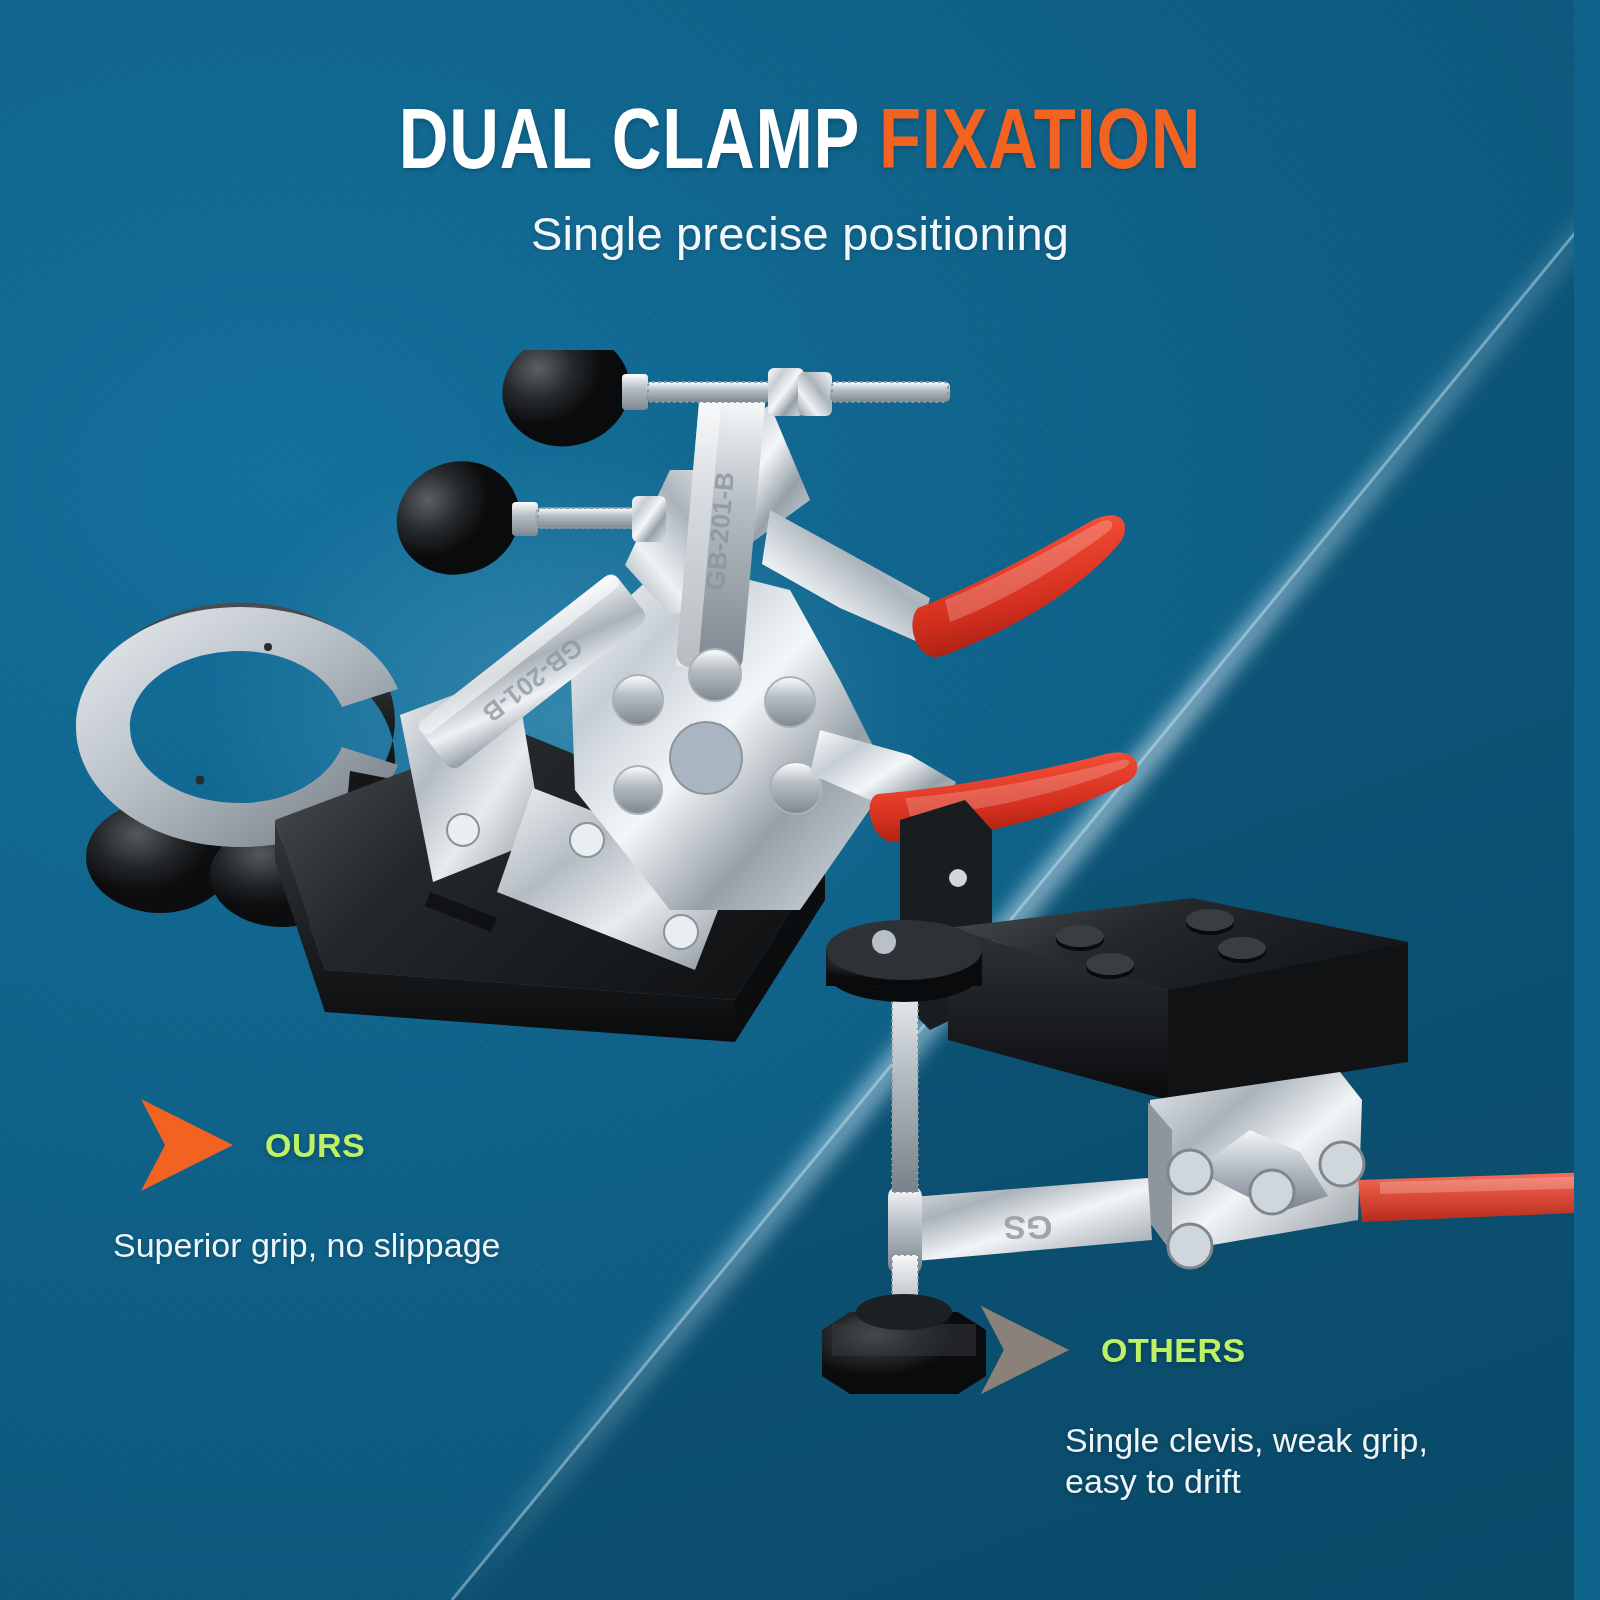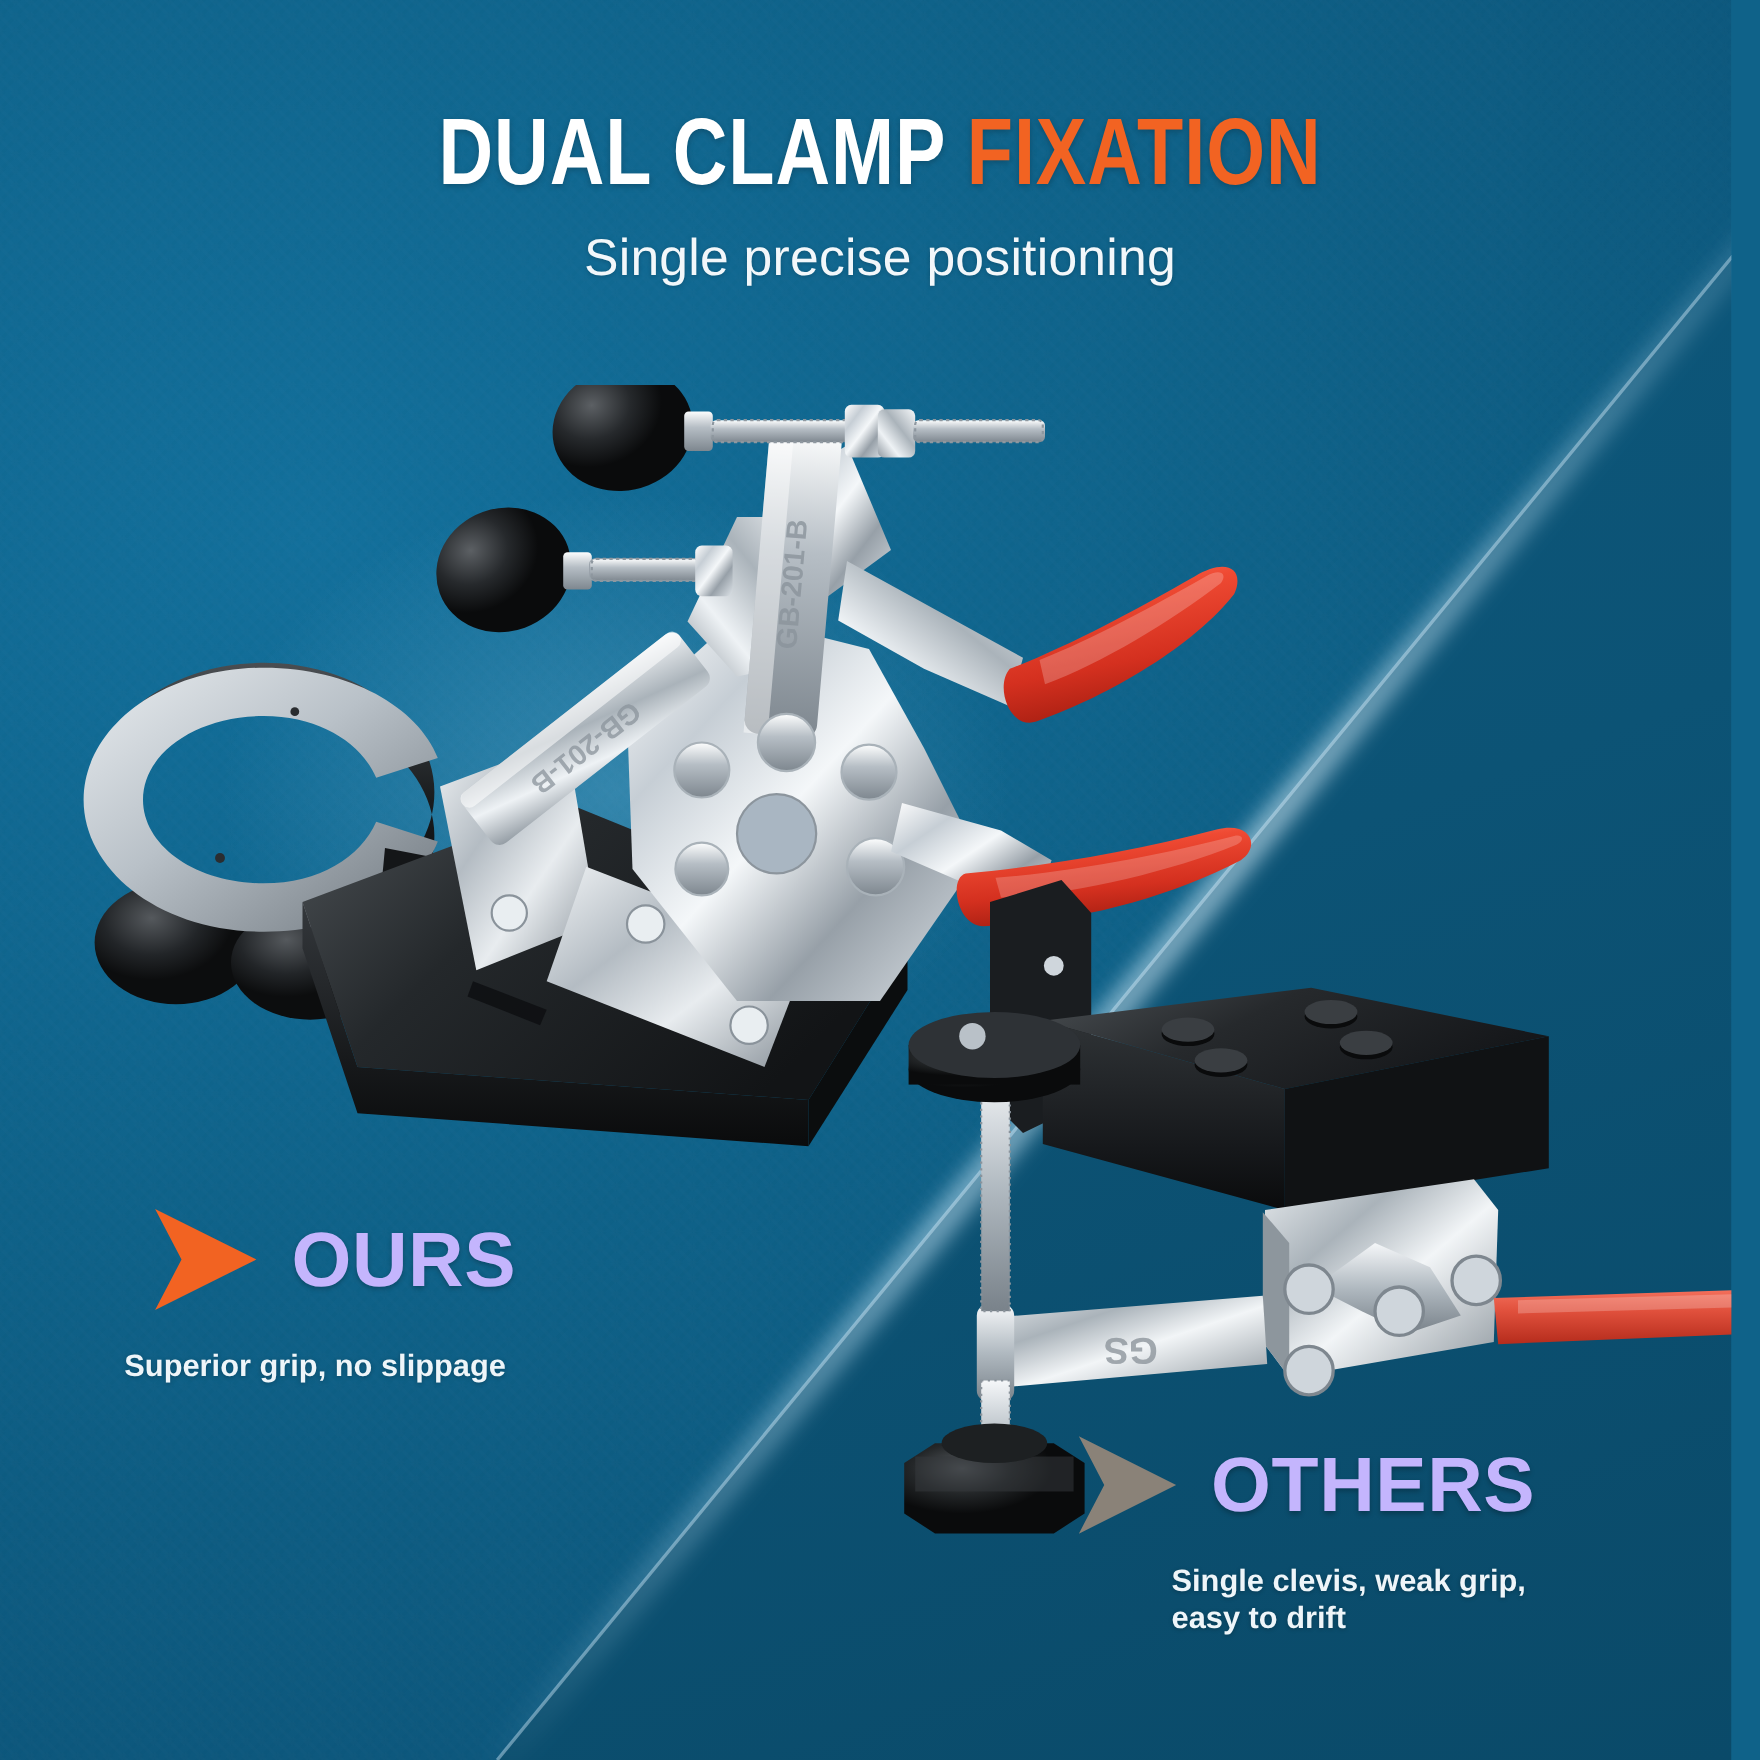--- a/index.html
+++ b/index.html
@@ -33,23 +33,23 @@
   .headline .hl-a{color:#ffffff;}
   .headline .hl-b{color:#f26322;}
   .subhead{position:absolute;left:0;top:206px;width:1600px;text-align:center;
     font-size:47px;color:#f2f7fa;font-weight:400;letter-spacing:.2px;
     text-shadow:0 1px 4px rgba(0,0,0,.20);}
 
   
   .callout{position:absolute;}
   .callout-row{display:flex;align-items:center;gap:26px;}
   .arrow-ic{display:block;flex:0 0 auto;}
-  .callout-title{font-size:70px;font-weight:bold;color:#c4b5fd;letter-spacing:.5px;
+  .callout-title{font-size:34px;font-weight:bold;color:#bef264;letter-spacing:.5px;
     text-shadow:0 2px 5px rgba(0,0,0,.25);}
-  .callout-desc{font-size:28px;color:#eef5f9;font-weight:700;line-height:1.22;
+  .callout-desc{font-size:34px;color:#eef5f9;font-weight:400;line-height:1.22;
     text-shadow:0 1px 4px rgba(0,0,0,.25);}
 
   #ours-callout{left:135px;top:1093px;}
   #ours-callout .callout-desc{margin-top:28px;margin-left:-22px;}
   #others-callout{left:975px;top:1300px;}
   #others-callout .callout-desc{margin-top:20px;margin-left:90px;}
 
   
   .art{position:absolute;}
   .glow{position:absolute;border-radius:50%;pointer-events:none;

